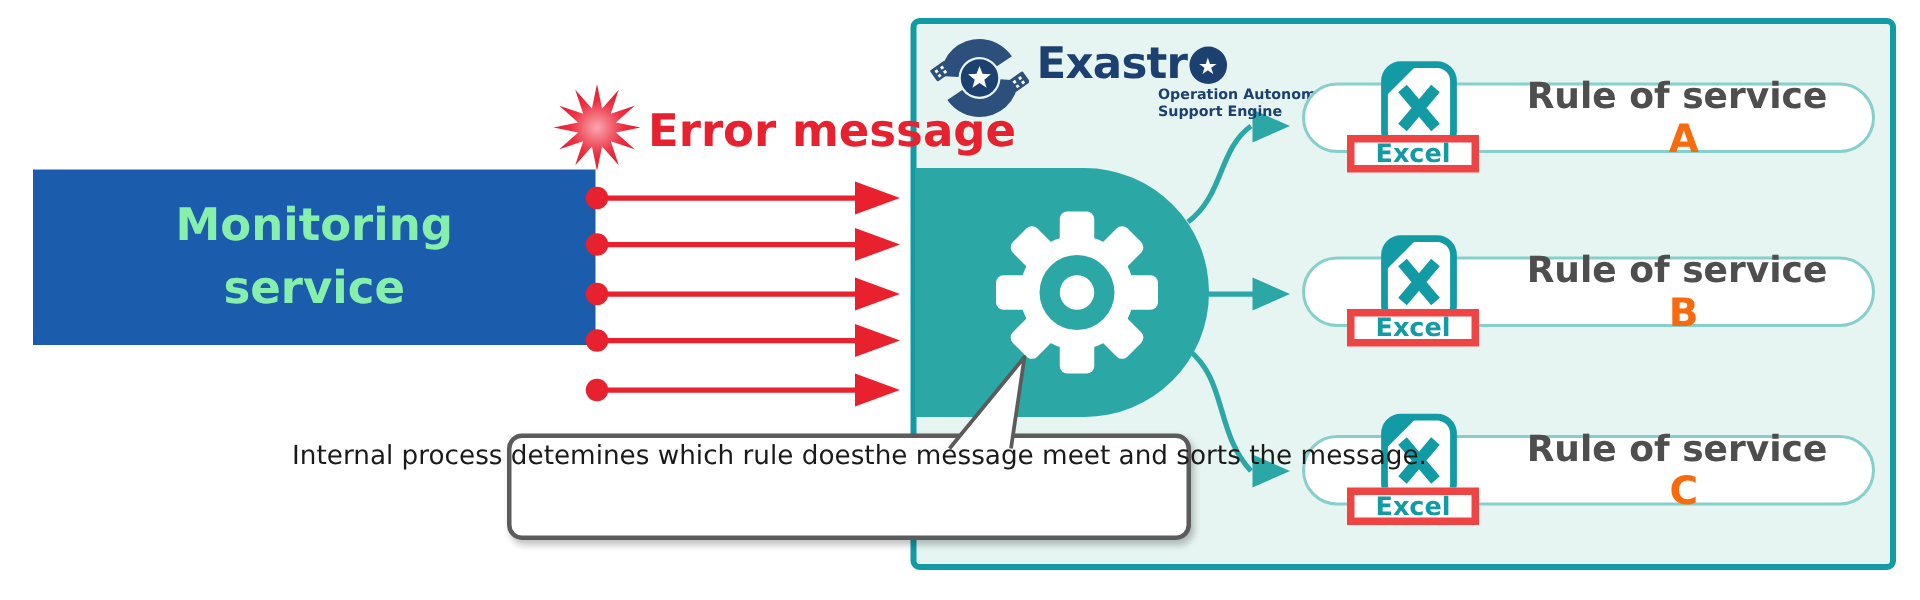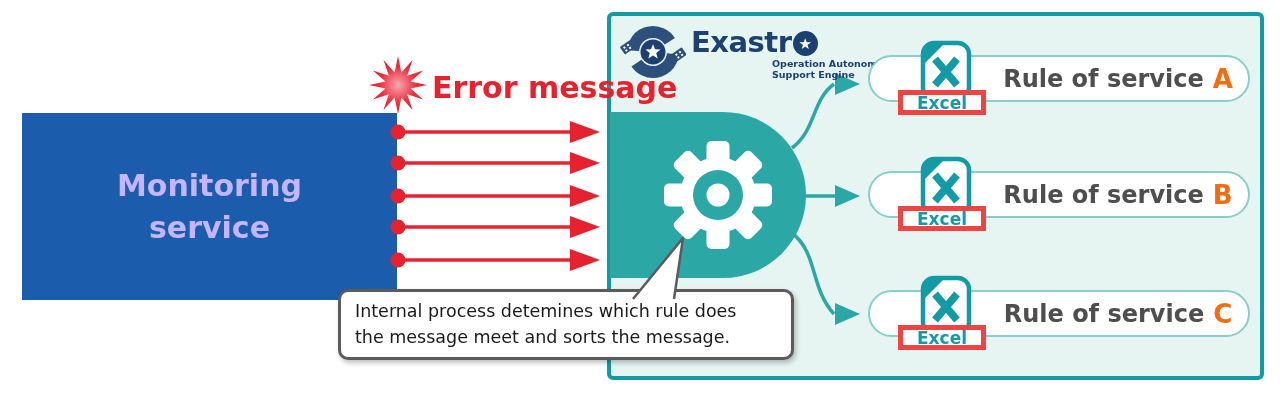--- a/index.html
+++ b/index.html
@@ -2,23 +2,23 @@
 <html><head>
 <meta charset="utf-8">
 <style>
   * { margin:0; padding:0; box-sizing:border-box; }
   html,body { background:#ffffff; }
   body { font-family:"DejaVu Sans","Liberation Sans",sans-serif; }
   .stage { position:relative; width:1280px; height:400px; background:#ffffff; overflow:hidden; }
   .abs { position:absolute; }
 
   
-  .mon-box { left:22px; top:113px; width:375px; height:187px; background:#1b5cad;
+  .mon-box { left:22px; top:113px; width:375px; height:117px; background:#1b5cad;
              display:flex; flex-direction:column; align-items:center; justify-content:center;
-             color:#c4b5fd; font-size:30px; font-weight:bold; line-height:1.38; text-align:center; z-index:3; }
+             color:#86efac; font-size:30px; font-weight:bold; line-height:1.38; text-align:center; z-index:3; }
 
   
   .err-burst { left:368px; top:55px; width:60px; height:60px; z-index:4; }
   .err-text { left:432px; top:70px; font-size:30px; font-weight:bold; color:#e8212e; z-index:4; white-space:nowrap; }
 
   
   .red-arrows { left:388px; top:118px; width:220px; height:160px; z-index:4; }
 
   
   .panel { left:607px; top:12px; width:657px; height:368px; background:#e6f5f2;
@@ -35,35 +35,35 @@
   
   .capsule { left:610px; top:112px; width:196px; height:166px; background:#2ba8a6;
              border-radius:0 83px 83px 0; z-index:2; }
   .gear-svg { left:660px; top:137px; width:116px; height:116px; z-index:3; }
 
   
   .connectors { left:778px; top:48px; width:100px; height:285px; z-index:1; }
 
   
   .pill { width:382px; height:47px; background:#ffffff; border:2px solid #86cfca; border-radius:24px; z-index:2;
-          display:flex; align-items:center; justify-content:center; padding-left:118px; }
+          display:flex; align-items:center; justify-content:center; padding-left:118px;flex-direction:column; }
   .pill-a { left:868px; top:55px; }
   .pill-b { left:868px; top:171px; }
   .pill-c { left:868px; top:290px; }
   .rule-label { font-size:24px; font-weight:bold; color:#4e4e4e; white-space:nowrap; }
   .rule-letter { font-size:26px; font-weight:bold; color:#f76b0e; margin-left:9px; }
   .excel-icon { width:52px; height:62px; z-index:4; }
   .xi-a { left:920px; top:40px; } .xi-b { left:920px; top:156px; } .xi-c { left:920px; top:275px; }
   .excel-badge { width:88px; height:25px; background:#ffffff; border:5px solid #ef4444; color:#129ba5;
                  font-size:17px; font-weight:bold; display:flex; align-items:center; justify-content:center; z-index:5; }
   .xb-a { left:898px; top:90px; } .xb-b { left:898px; top:206px; } .xb-c { left:898px; top:325px; }
 
   
   .bubble { left:338px; top:289px; width:456px; height:71px; background:#ffffff; border:3px solid #5b5b5b;
-            border-radius:10px; z-index:6; display:flex; flex-direction:column; justify-content:center;
+            border-radius:10px; z-index:6; display:flex; flex-direction:row; justify-content:center;
             padding-left:14px; box-shadow:2px 3px 5px rgba(0,0,0,0.25); }
   .bubble div { font-size:17.5px; color:#1a1a1a; line-height:1.45; white-space:nowrap; }
   .bubble-tail { left:617px; top:228px; width:80px; height:72px; z-index:7; }
 </style>
 </head>
 <body>
 
 <div class="stage">
 
   <div class="abs mon-box">

